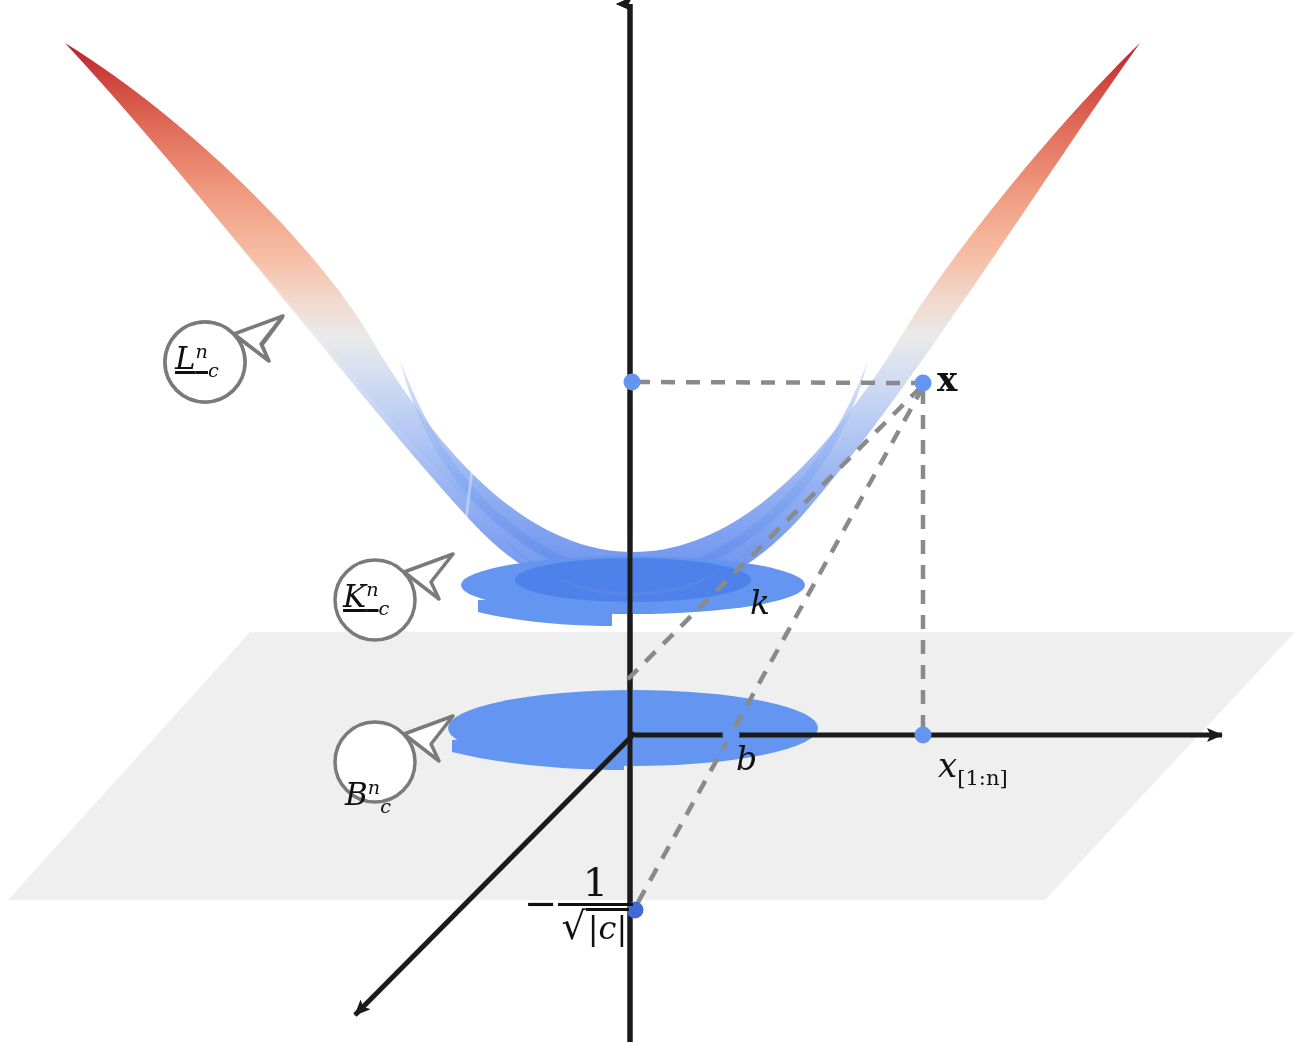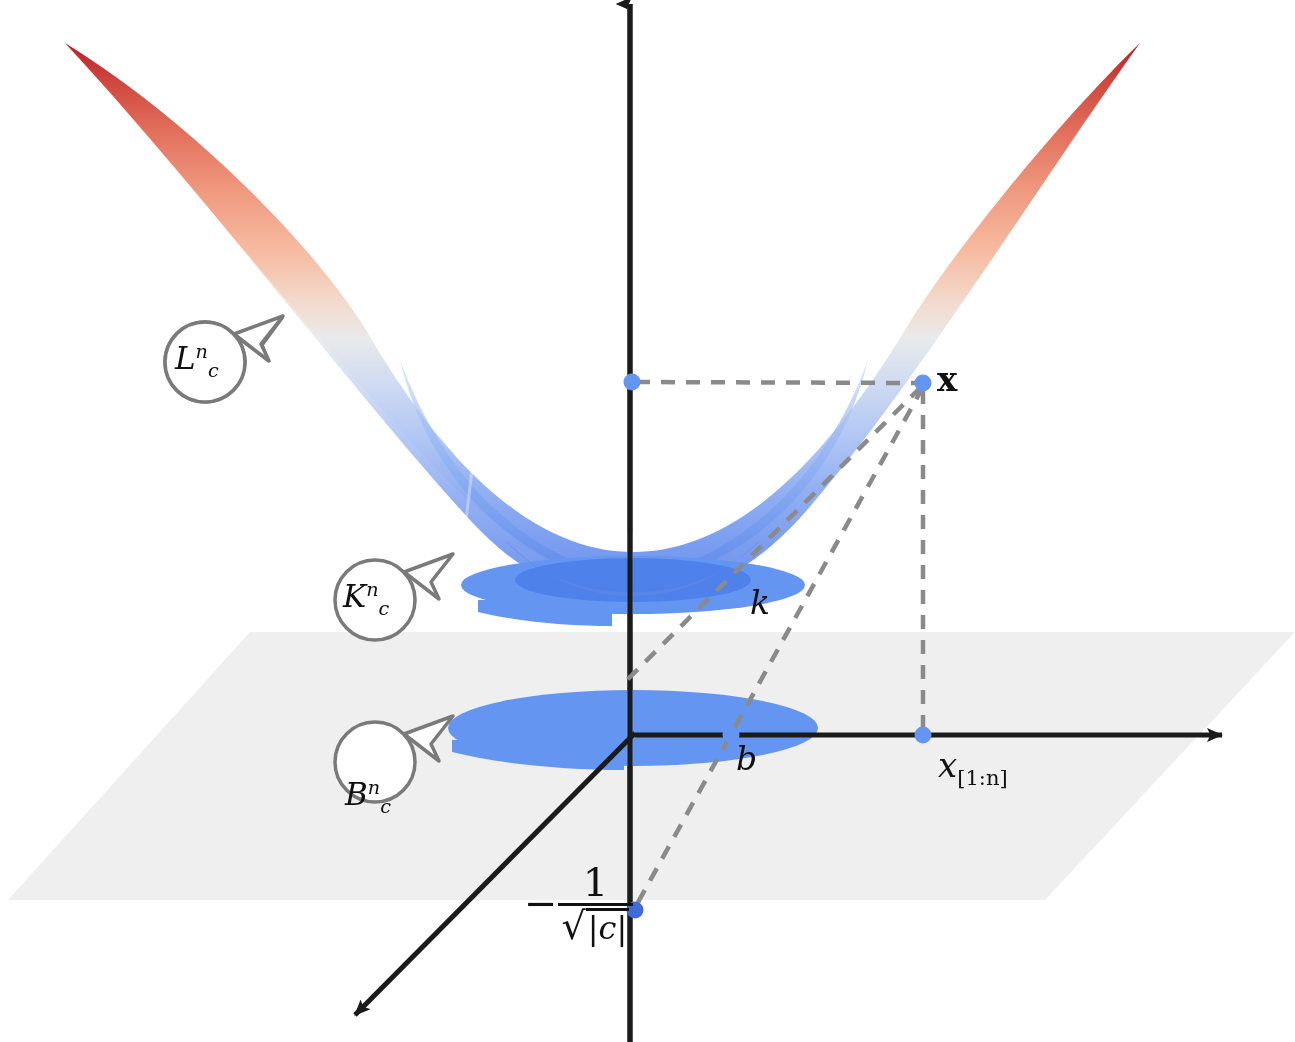--- a/index.html
+++ b/index.html
@@ -167,25 +167,25 @@
     <path d="M234,334 L283,316 L261,344 L269,361 Z" stroke-width="3.5"></path>
 
     <circle cx="375" cy="600" r="40"></circle>
     <path d="M404,572 L453,554 L431,582 L439,599 Z" stroke-width="3.5"></path>
 
     <circle cx="375" cy="762" r="40"></circle>
     <path d="M404,734 L453,716 L431,744 L439,761 Z" stroke-width="3.5"></path>
   </g>
 </svg>
 
-<div class="lbl bub-txt" style="left:175px;top:342px;">
+<div class="lbl bub-txt" style="left:175px;top:342px;text-decoration:underline;">
   <span>L</span><span class="sup">n</span><span class="sub">c</span>
 </div>
 
-<div class="lbl bub-txt" style="left:343px;top:580px;">
+<div class="lbl bub-txt" style="left:343px;top:580px;text-decoration:underline;">
   <span>K</span><span class="sup">n</span><span class="sub">c</span>
 </div>
 
 <div class="lbl bub-txt" style="left:345px;top:778px;">
   <span>B</span><span class="sup">n</span><span class="sub">c</span>
 </div>
 
 <div class="lbl pt-lbl" style="left:570px;top:358px;font-size:36px;color:#ffffff;">
   <span>x</span><span class="sub">0</span>
 </div>

